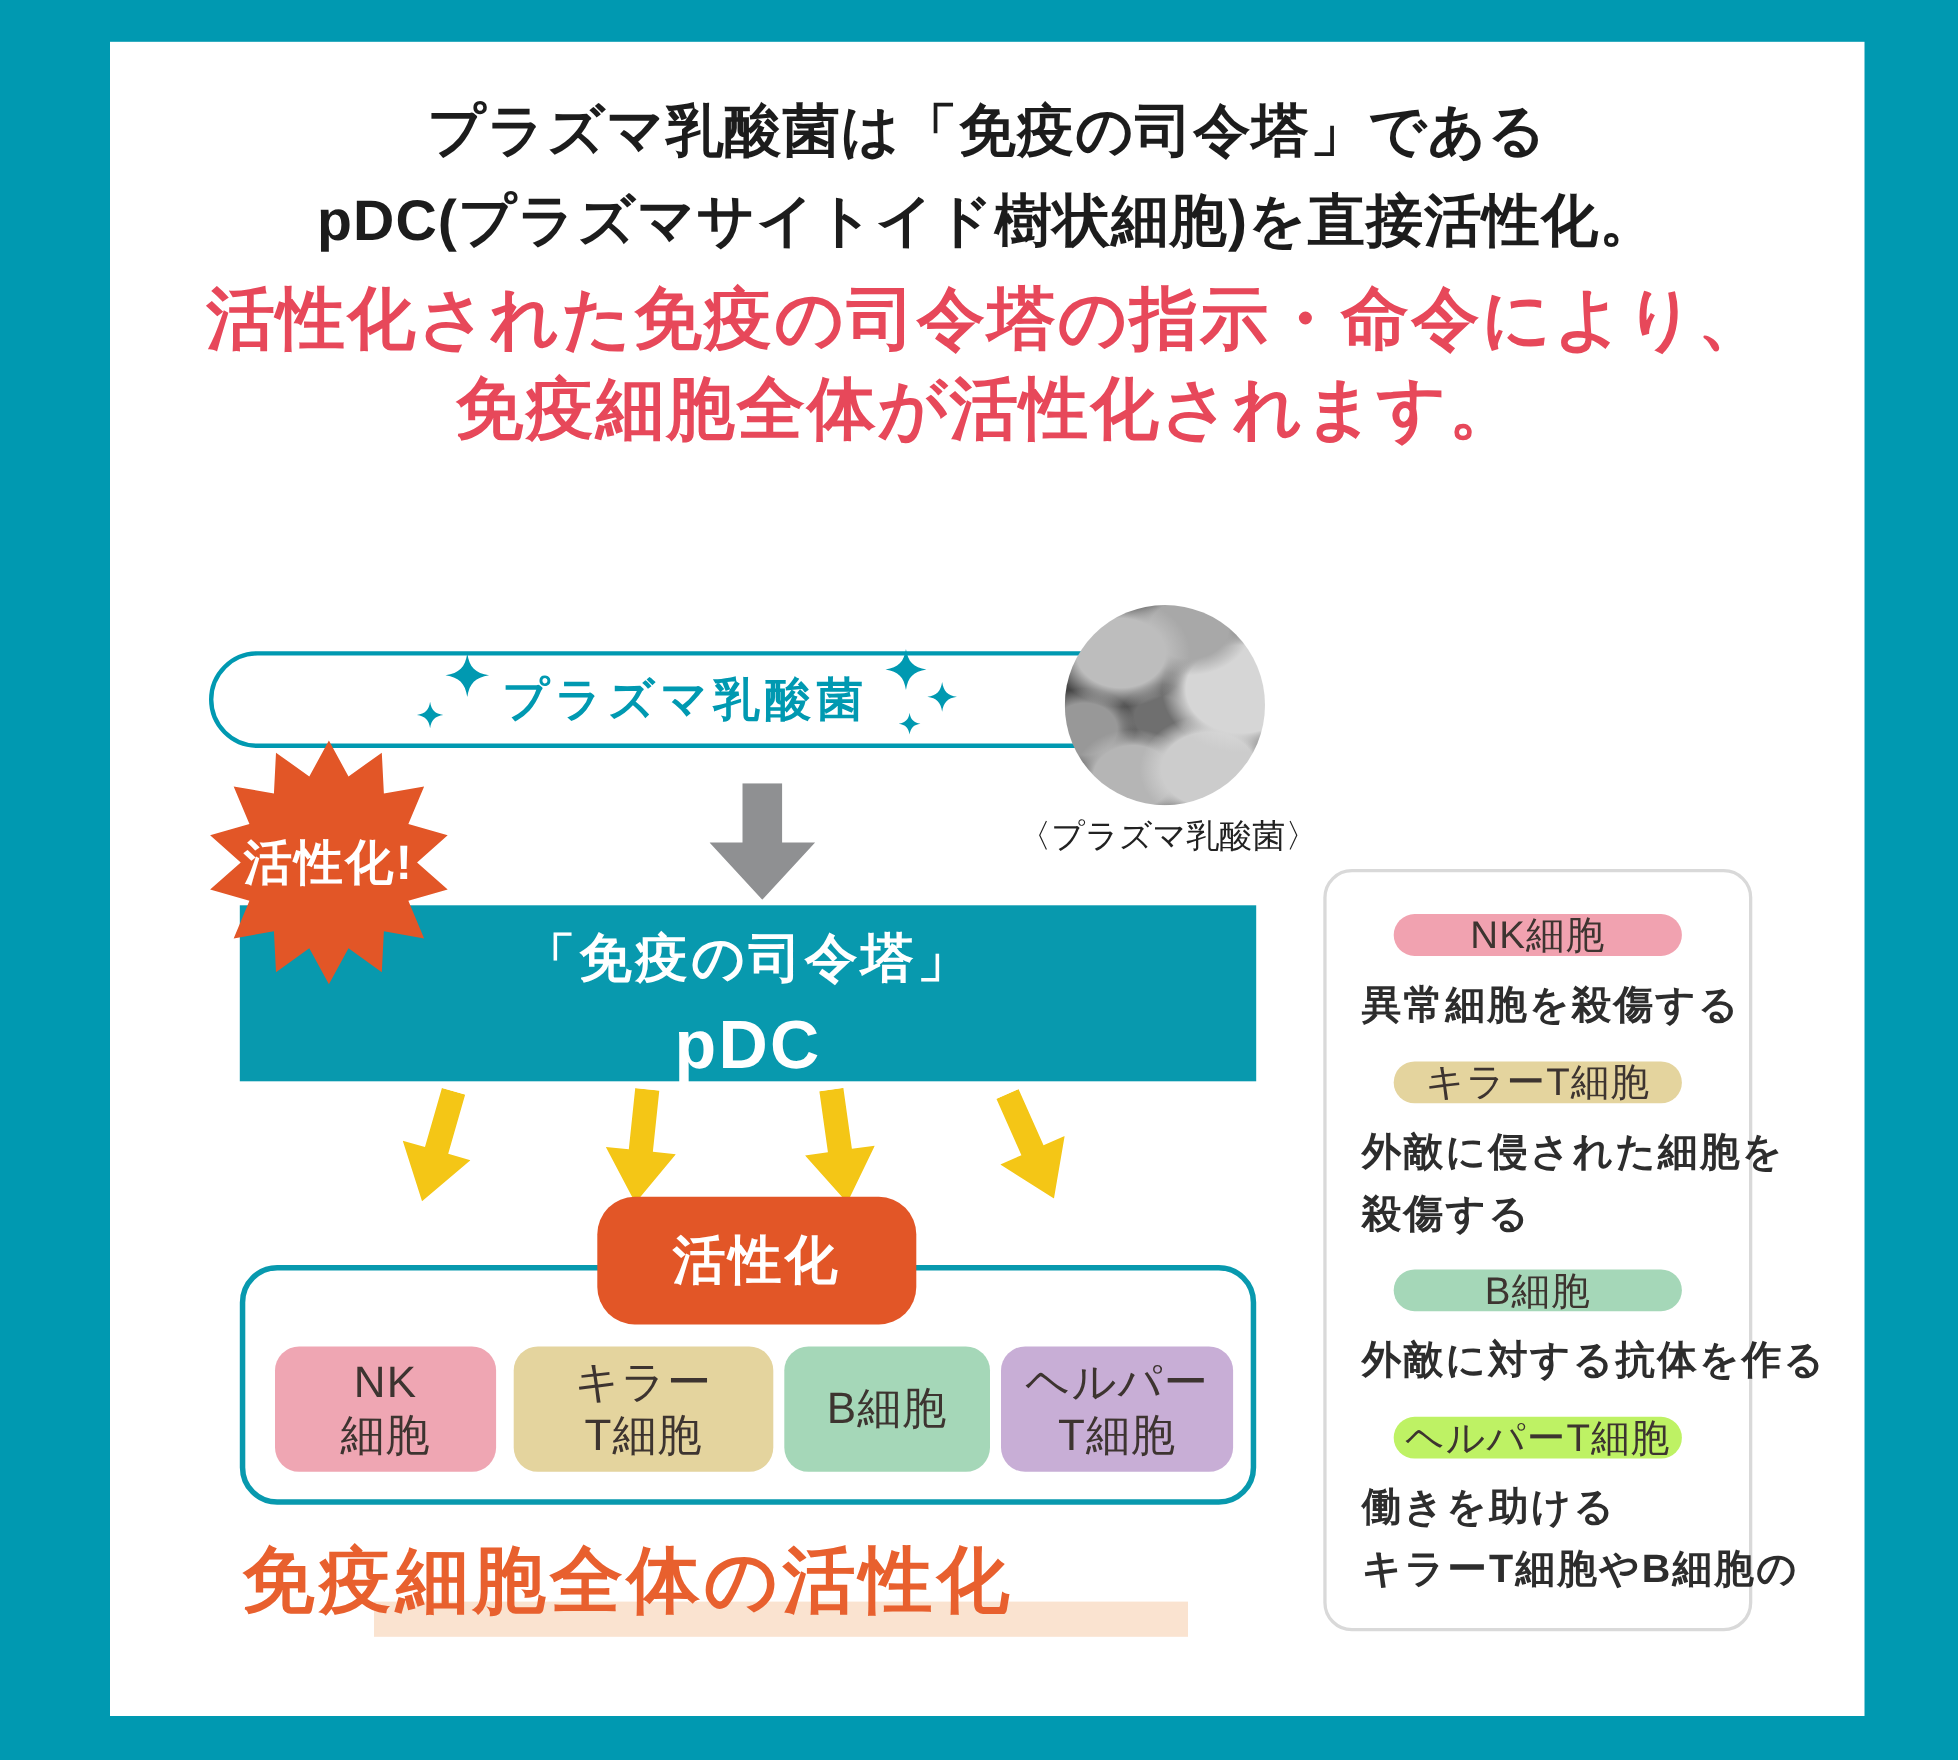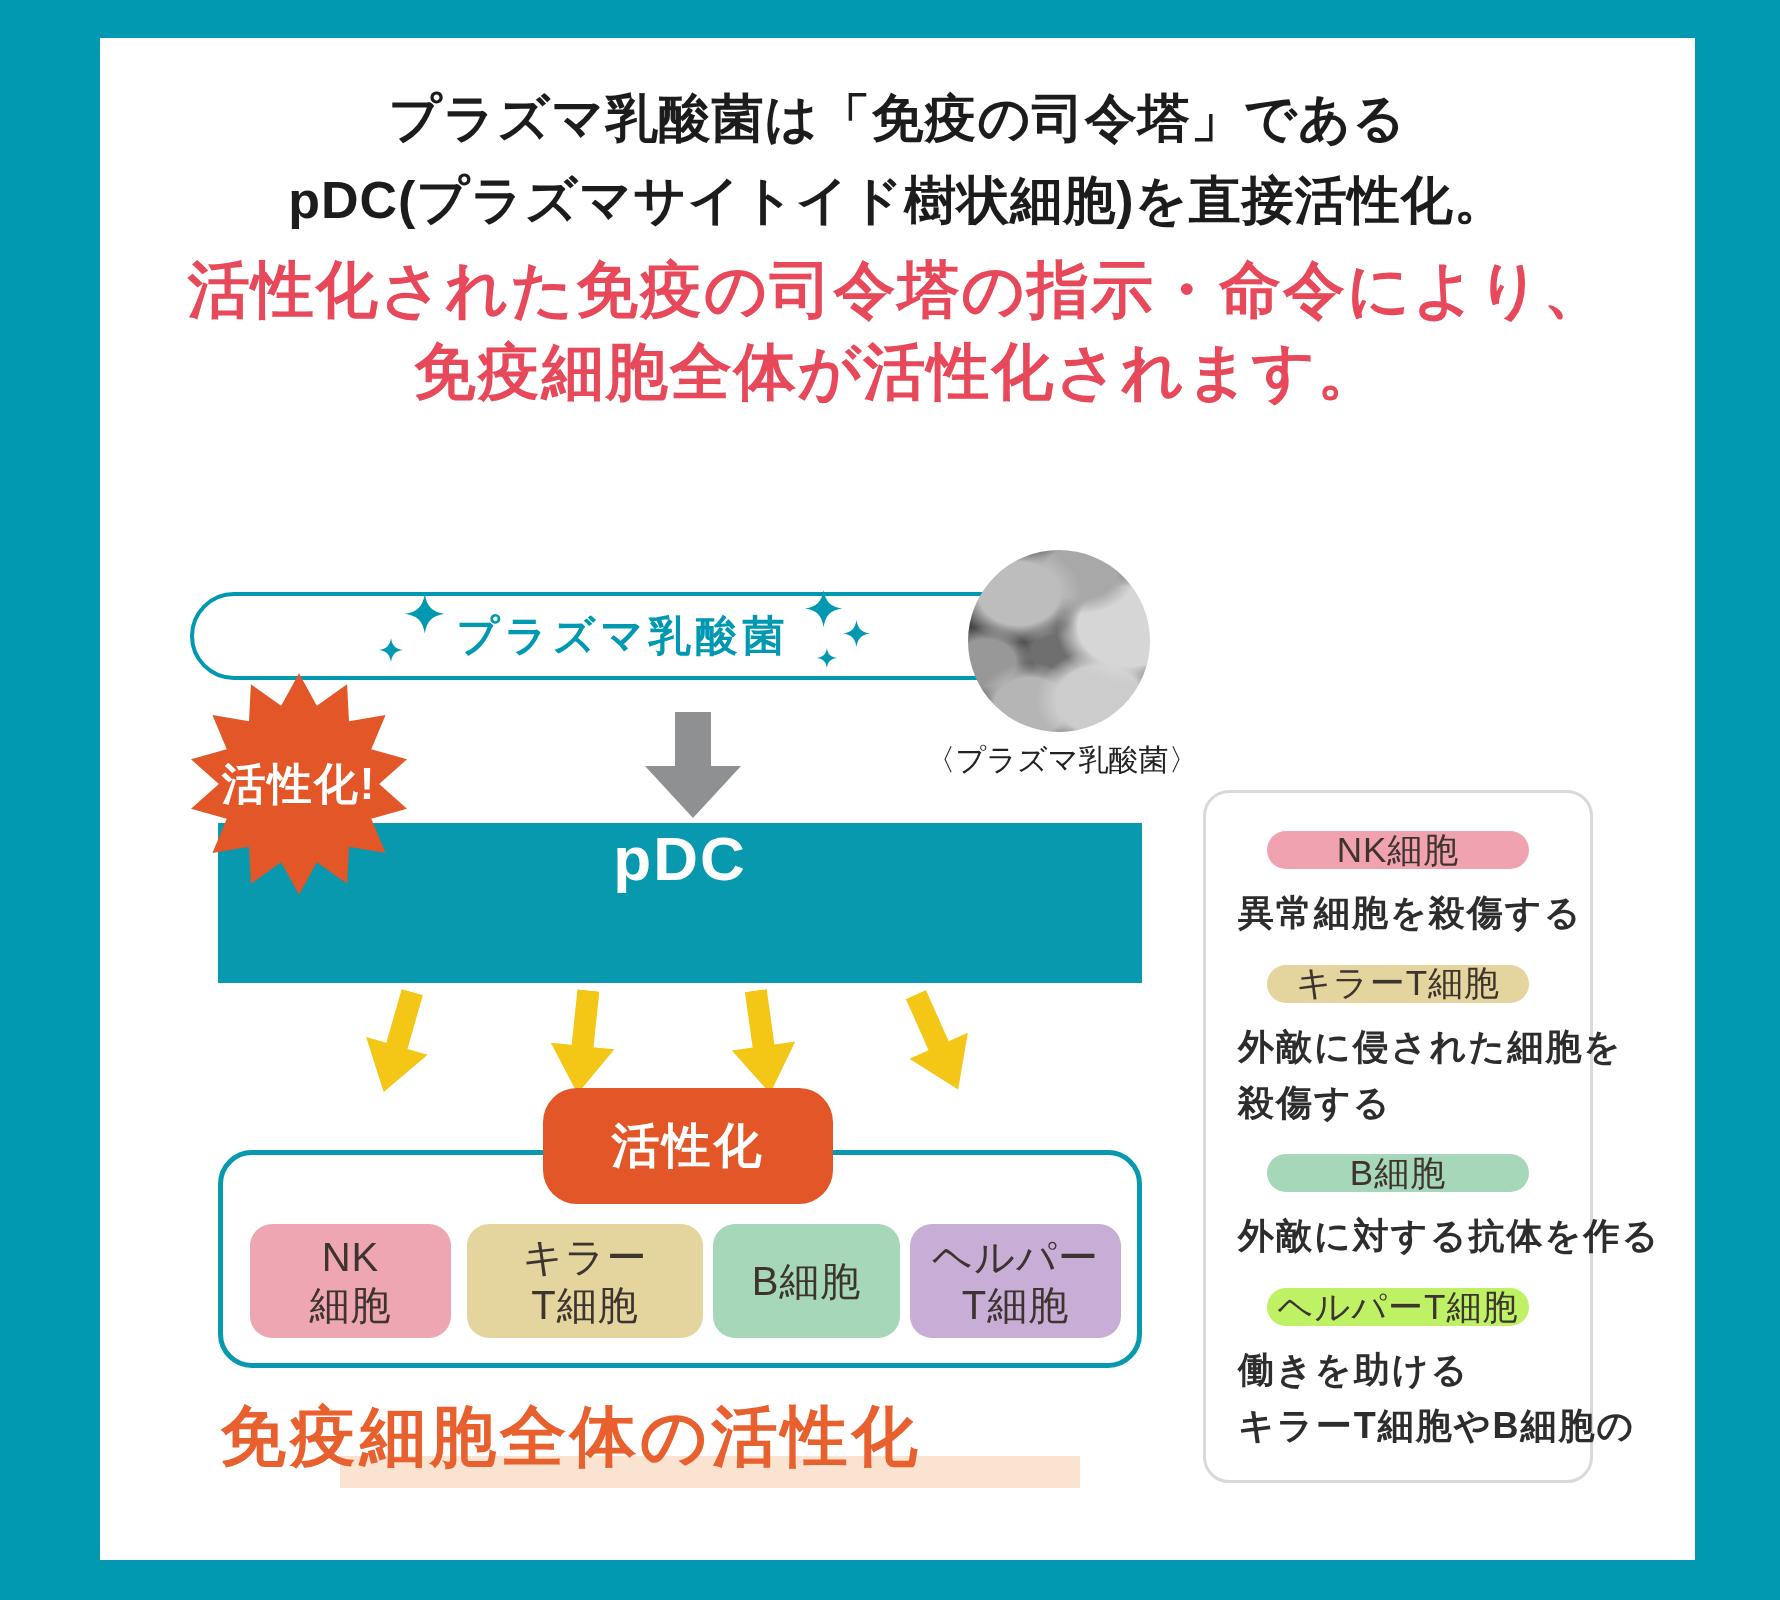--- a/index.html
+++ b/index.html
@@ -45,21 +45,21 @@
   
   .burst{position:absolute;left:183px;top:668px;width:232px;height:232px;z-index:5;
          display:flex;align-items:center;justify-content:center;}
   .burst svg{position:absolute;inset:0;}
   .burst-label{position:relative;color:#fff;font-size:44px;font-weight:bold;letter-spacing:2px;}
 
   
   .pdc{position:absolute;left:218px;top:823px;width:924px;height:160px;background:#0899ae;
        color:#fff;text-align:center;z-index:2;}
   .pdc-title{margin-top:16px;font-size:48px;font-weight:bold;letter-spacing:3px;}
-  .pdc-name{font-size:62px;font-weight:bold;margin-top:0px;letter-spacing:2px;}
+  .pdc-name{font-size:62px;font-weight:bold;margin-top:12px;letter-spacing:2px;}
 
   
   .act{position:absolute;left:543px;top:1088px;width:290px;height:116px;background:#e25627;
        border-radius:34px;color:#fff;display:flex;align-items:center;justify-content:center;
        font-size:48px;font-weight:bold;letter-spacing:3px;z-index:4;}
 
   
   .cellbox{position:absolute;left:218px;top:1150px;width:924px;height:218px;background:#fff;
            border:5px solid #0899ae;border-radius:34px;box-sizing:border-box;z-index:3;}
   .cell{position:absolute;top:1224px;height:114px;border-radius:22px;z-index:4;
@@ -125,20 +125,21 @@
   </div>
 
   <div class="burst">
     <svg viewBox="0 0 220 220">
       <polygon fill="#e25627" points="110,5 126.9,35.9 155.6,15.4 157.4,50.6 192.1,44.5 178.5,77 212.4,86.6 186,110 212.4,133.4 178.5,143 192.1,175.5 157.4,169.4 155.6,204.6 126.9,184.1 110,215 93.1,184.1 64.4,204.6 62.6,169.4 27.9,175.5 41.5,143 7.6,133.4 34,110 7.6,86.6 41.5,77 27.9,44.5 62.6,50.6 64.4,15.4 93.1,35.9"></polygon>
     </svg>
     <div class="burst-label">活性化!</div>
   </div>
 
   <div class="pdc">
+    <div class="pdc-title">「免疫の司令塔」</div>
     <div class="pdc-name">pDC</div>
   </div>
 
   <div class="yarrow y1">
     <svg width="64" height="104" viewBox="0 0 64 104">
         <polygon points="21,0 43,0 43,56 64,56 32,104 0,56 21,56" fill="#f4c616"></polygon>
       </svg>
   </div>
   <div class="yarrow y2">
     <svg width="64" height="104" viewBox="0 0 64 104">

